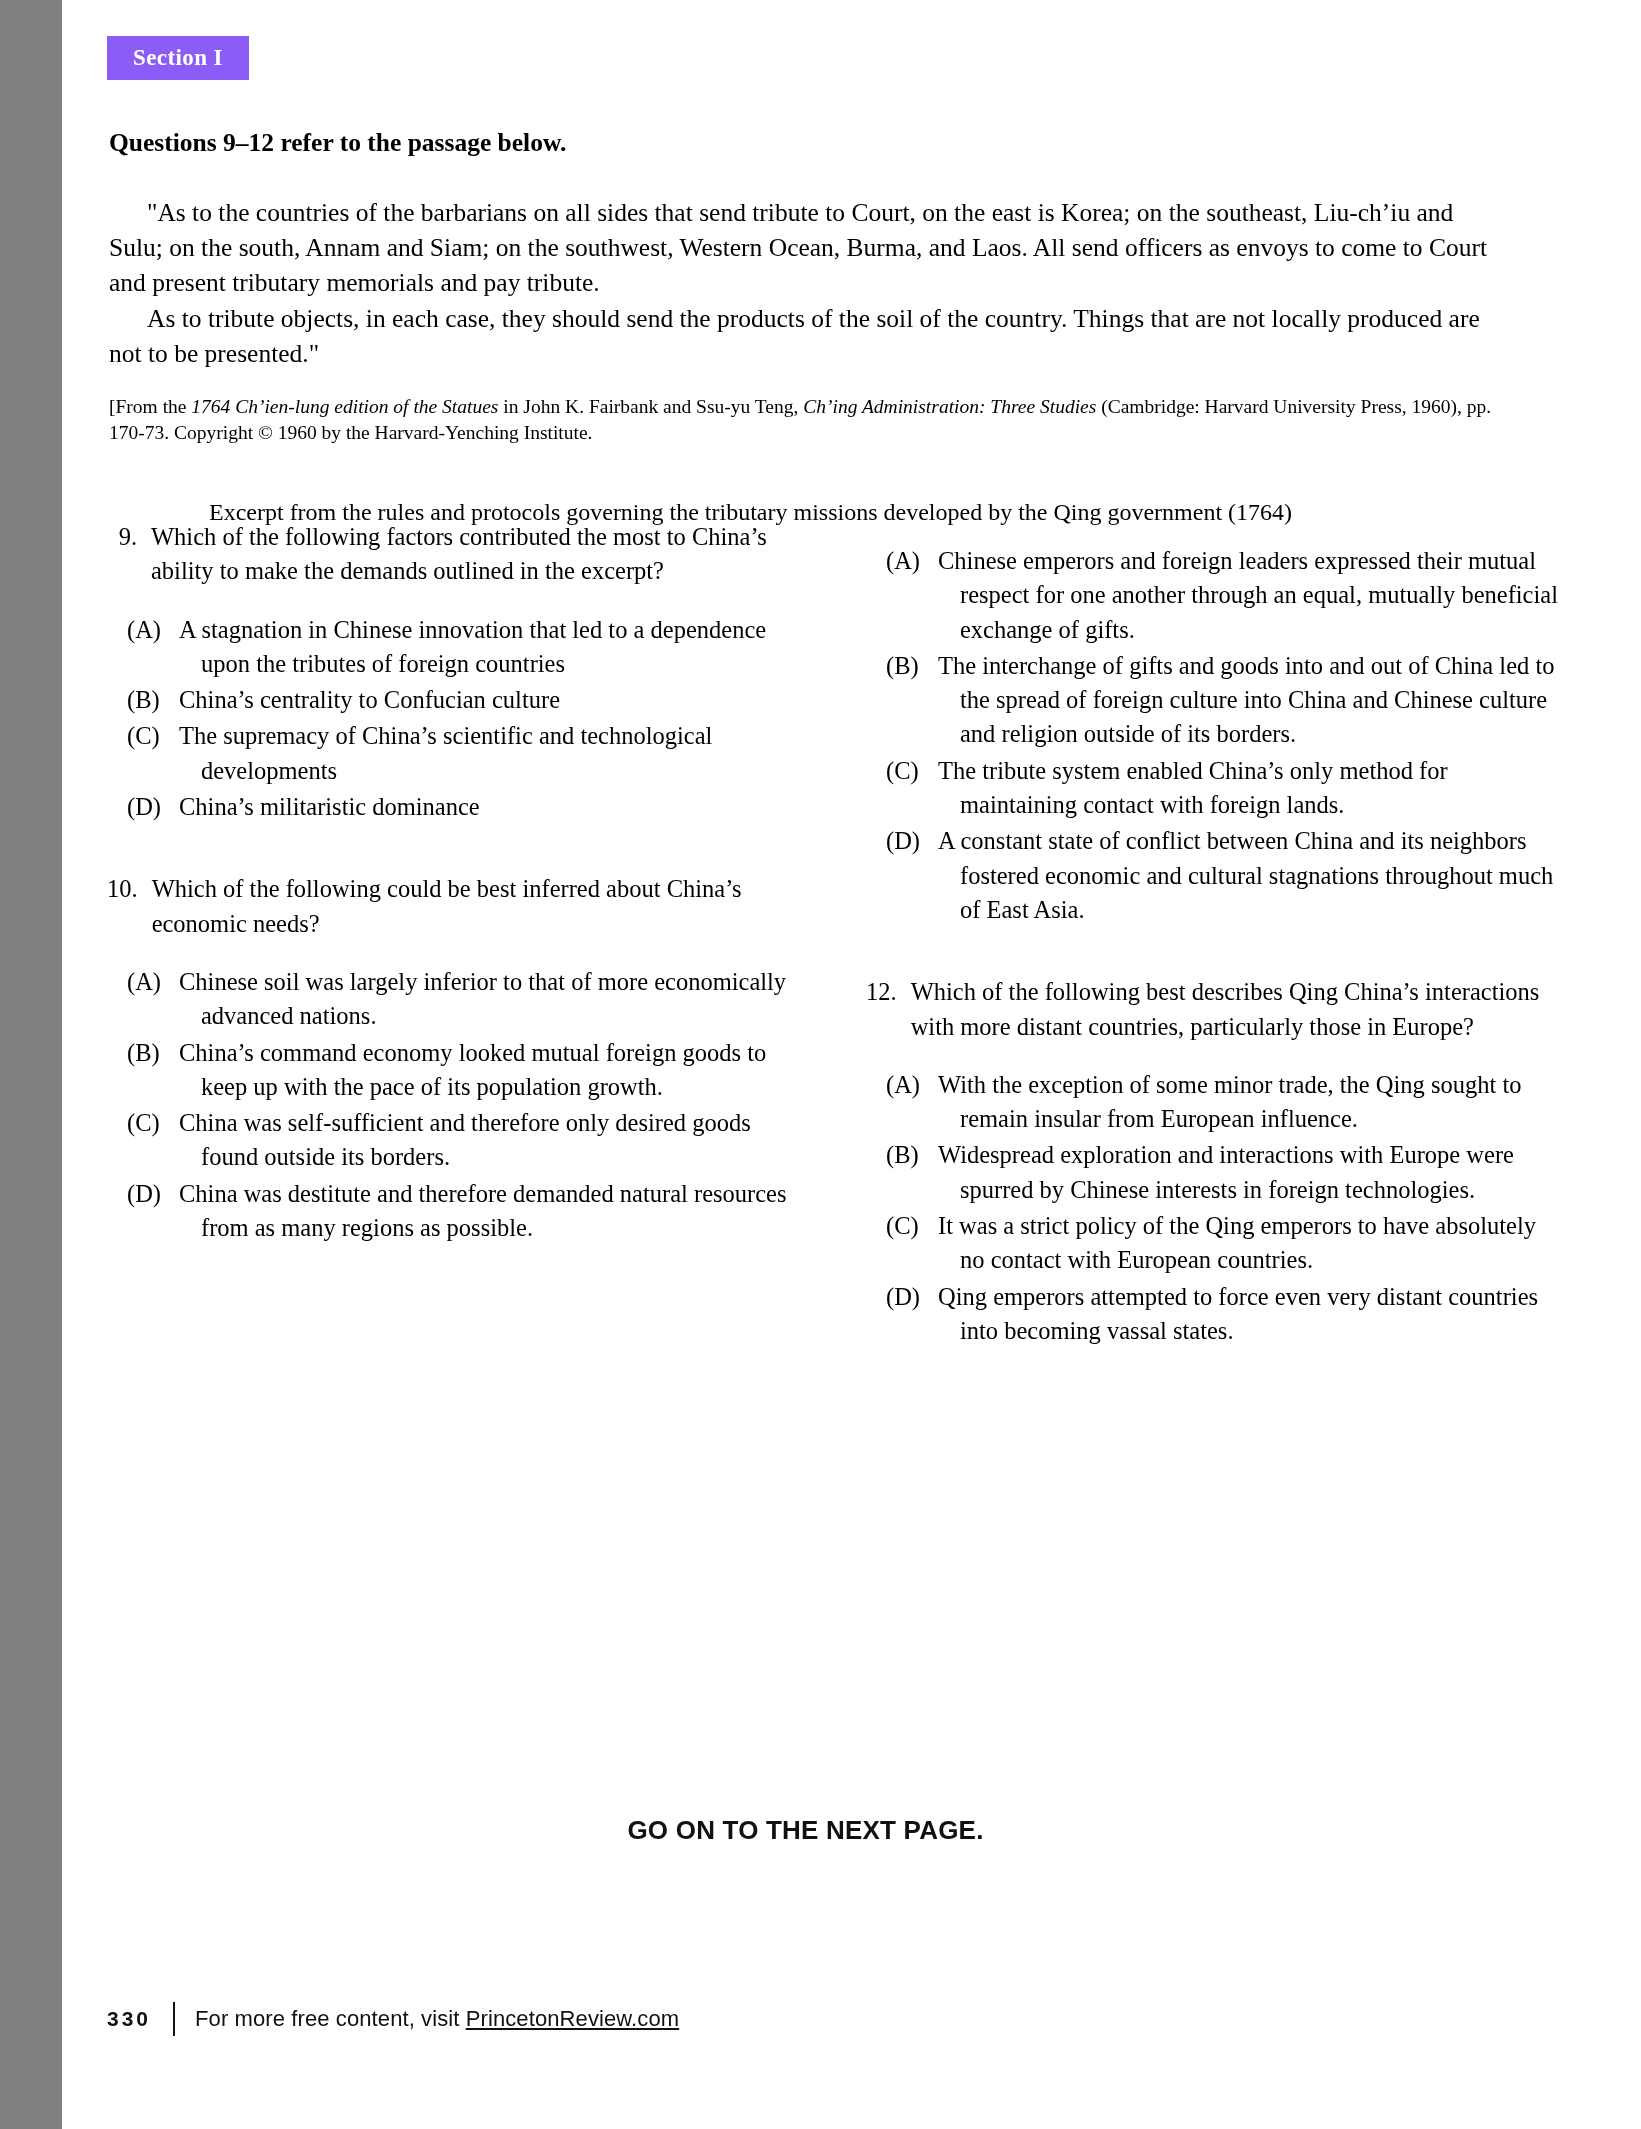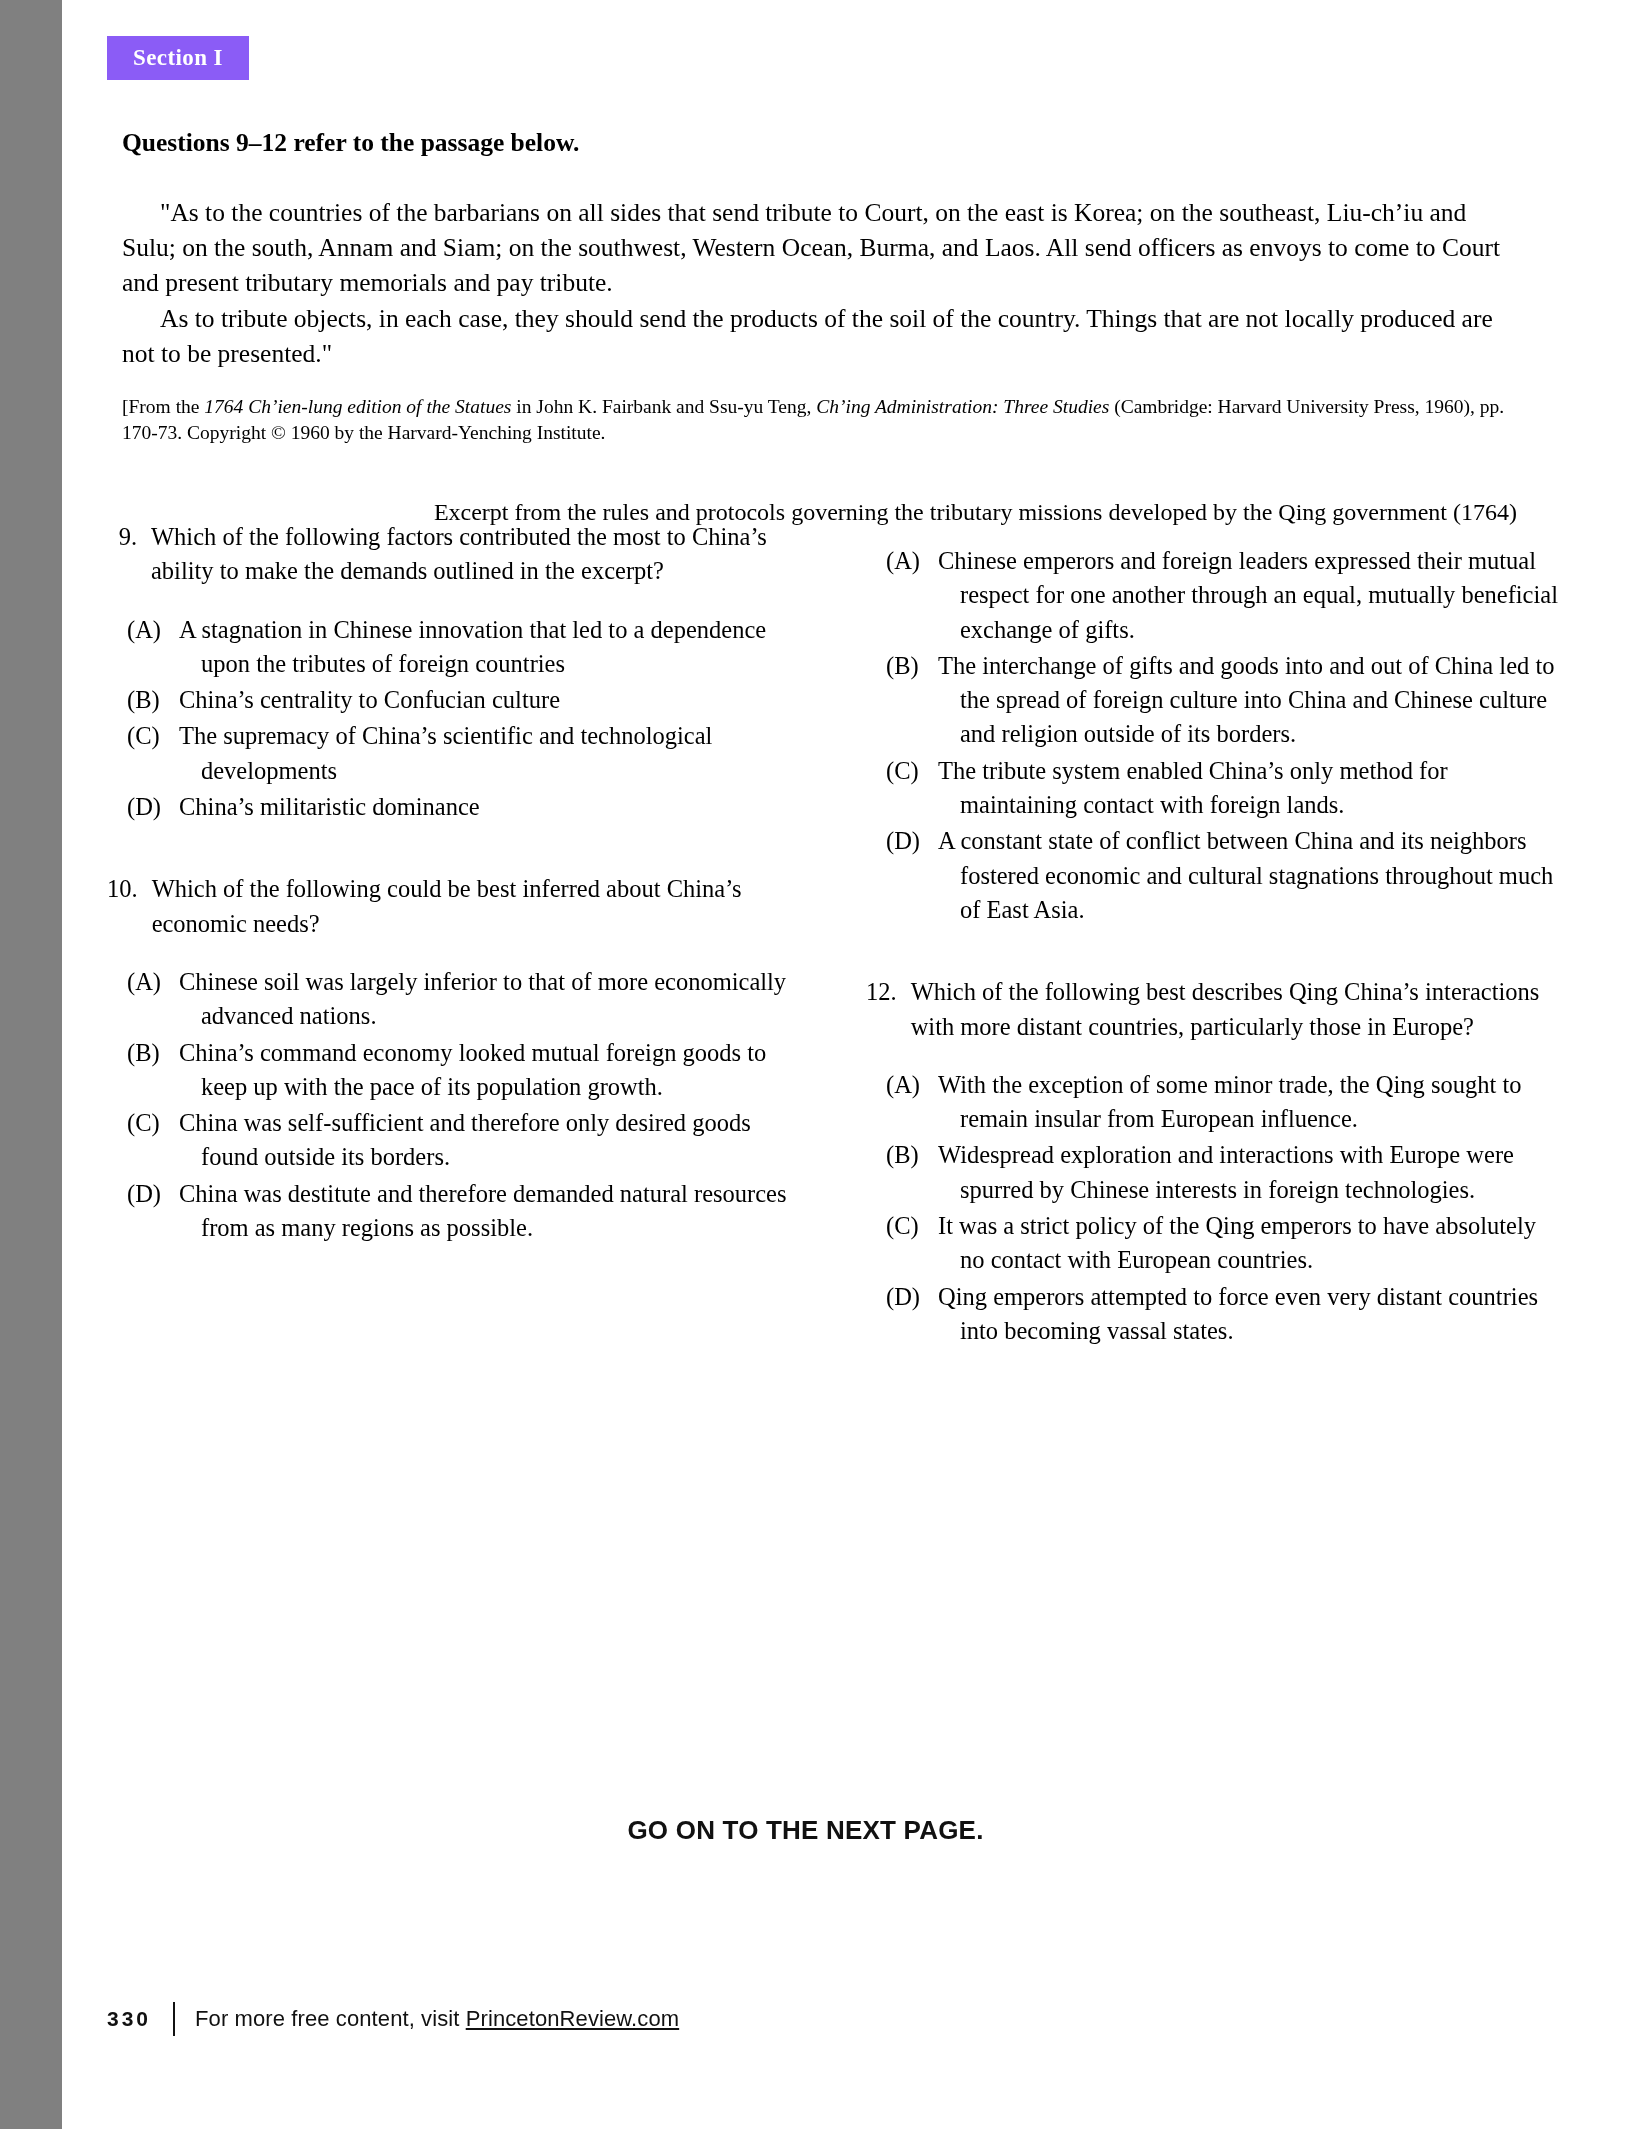--- a/index.html
+++ b/index.html
@@ -44,21 +44,21 @@
     font-weight: bold;
     font-size: 23px;
     letter-spacing: 0.4px;
     padding: 10px 26px 11px 26px;
     line-height: 1;
   }
 
   
   .passage-wrap {
     position: absolute;
-    left: 60px;
+    left: 47px;
     top: 128px;
     width: 1395px;
     font-family: Liberation Serif, serif;
   }
   .q-heading {
     font-weight: bold;
     font-size: 25.5px;
     line-height: 1.2;
     margin: 0 0 36px 0;
   }
@@ -74,21 +74,21 @@
   .citation {
     font-size: 19.5px;
     line-height: 1.37;
     margin: 22px 0 14px 0;
   }
   .citation i { font-style: italic; }
   .excerpt-caption {
     font-size: 24px;
     line-height: 1.3;
     margin: 50px 0 0 0;
-    text-align: right;
+    text-align: left;
     padding-left: 100px;
   }
 
   
   .columns {
     position: absolute;
     left: 45px;
     top: 520px;
     width: 1455px;
     display: flex;

